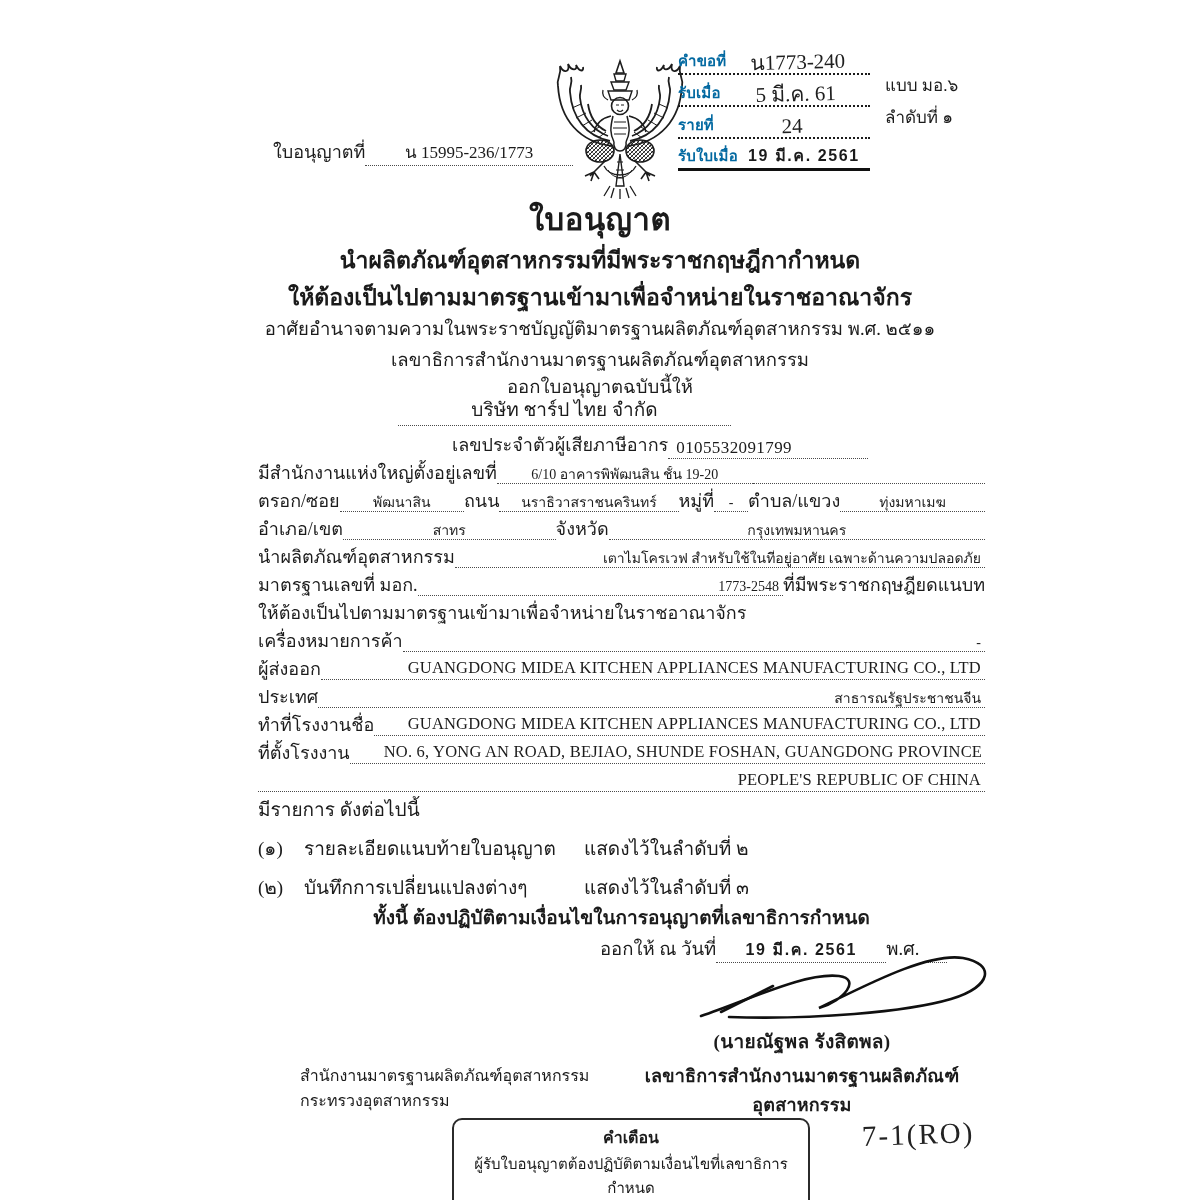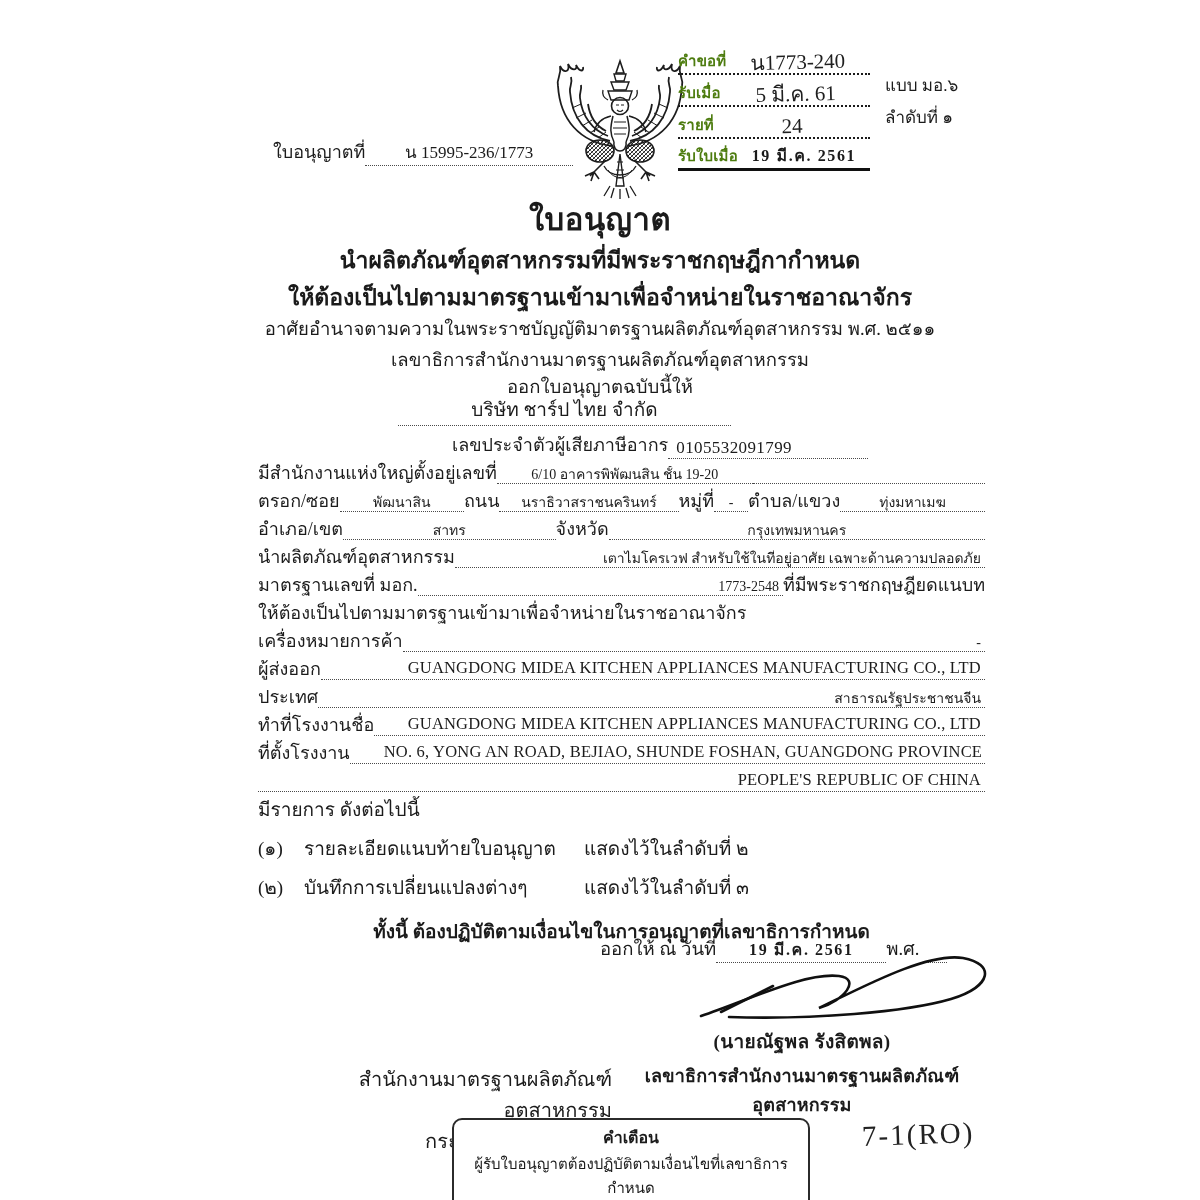--- a/index.html
+++ b/index.html
@@ -7,24 +7,24 @@
   .page {
     position:relative; width:1200px; height:1200px; background:#fff;
     font-family:"Liberation Serif","DejaVu Serif",serif; color:#1b1b1b; overflow:hidden;
   }
   .abs { position:absolute; }
 
   
   #stamp { left:678px; top:44px; width:192px; }
   .srow { display:flex; align-items:flex-end; border-bottom:2px dotted #1a1a1a; height:31px; margin-bottom:1px; }
   .srow.solid { border-bottom:3px solid #101010; }
-  .slabel { font-weight:bold; font-size:15px; white-space:nowrap; letter-spacing:.2px; color:#4d7c0f; }
+  .slabel { font-weight:bold; font-size:15px; white-space:nowrap; letter-spacing:.2px; color:#0369a1; }
   .sval { flex:1; text-align:center; }
   .hand { font-family:cursive; font-size:21px; color:#1f1f1f; display:inline-block; transform:rotate(-1.5deg); line-height:1; }
-  .stampdate { font-family:Liberation Serif, serif; font-weight:bold; font-size:16px; letter-spacing:1.6px; white-space:nowrap; }
+  .stampdate { font-family:Liberation Sans, sans-serif; font-weight:bold; font-size:16px; letter-spacing:1.6px; white-space:nowrap; }
 
   #formcode { left:885px; top:70px; font-size:17px; line-height:1.9; }
 
   
   #licenseline { left:273px; top:137px; width:300px; display:flex; align-items:flex-end; font-size:18px; }
   .dots { border-bottom:1.6px dotted #4a4a4a; }
   #licenseline .dots { flex:1; text-align:center; font-size:17px; white-space:nowrap; }
 
   
   .cline { left:0; right:0; text-align:center; }
@@ -47,31 +47,31 @@
   .fv { flex:1; border-bottom:1.6px dotted #4a4a4a; text-align:center; white-space:nowrap; overflow:hidden; padding:0 4px; font-size:14px; }
   .fv.left { text-align:right; }
   .plain { border-bottom:none; text-align:left; padding:0; }
   .en { font-size:16.5px; letter-spacing:.2px; }
 
   
   #listblock { left:258px; top:794px; width:727px; font-size:19px; }
   .lrow { display:flex; margin-top:9px; }
   .inum { width:46px; }
   .itext { width:280px; }
-  #condition { text-align:center; font-weight:bold; margin-top:14px; font-size:19px; }
+  #condition { text-align:center; font-weight:bold; font-size:19px; }
 
   
   #issueline { left:600px; top:934px; width:347px; display:flex; align-items:flex-end; font-size:18.5px; }
   #issueline .fv { font-size:16px; }
   #signature { left:693px; top:950px; }
   #signerblock { left:616px; top:1026px; width:372px; text-align:center; }
   .signer-name { font-weight:bold; font-size:19px; letter-spacing:.3px; }
   .signer-title { font-weight:bold; font-size:18px; margin-top:5px; letter-spacing:.2px; }
 
-  #orgblock { left:290px; top:1064px; width:322px; text-align:right; font-size:20px; line-height:1.55; }
+  #orgblock { left:300px; top:1064px; width:322px; text-align:left; font-size:16px; line-height:1.55; }
 
   #warnbox { left:452px; top:1118px; width:358px; border:2.5px solid #2b2b2b; border-radius:10px; text-align:center; padding:5px 8px 8px; background:#fff; }
   .warn-title { font-weight:bold; font-size:16px; }
   .warn-text { font-size:15px; margin-top:2px; }
 
   #annotation { left:862px; top:1118px; font-family:cursive; font-size:29px; transform:rotate(-2deg); color:#222; letter-spacing:2px; }
 
   #garuda { left:550px; top:58px; }
 </style>
 </head>

